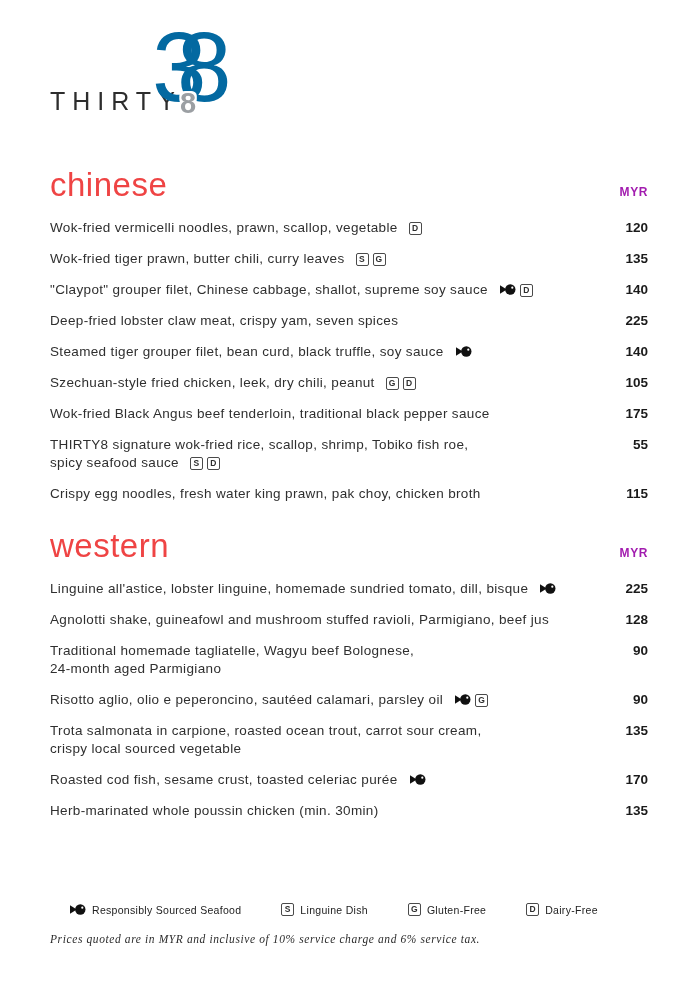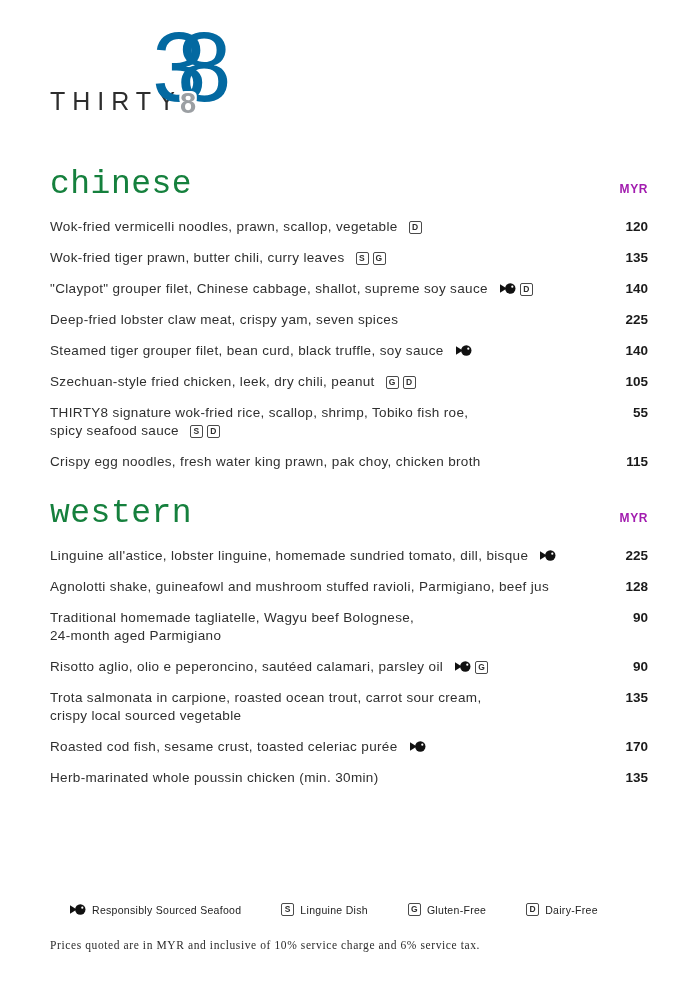--- a/index.html
+++ b/index.html
@@ -8,41 +8,41 @@
 
   
   .logo{position:relative;height:88px;width:260px;margin-bottom:40px;}
   .logo-word{position:absolute;left:0;bottom:10px;font-size:25px;font-weight:500;letter-spacing:7px;color:#2d2d2d;}
   .logo-digits{position:absolute;left:102px;top:-20px;font-size:98px;line-height:1;font-weight:400;letter-spacing:-0.30em;z-index:1;}
   .logo-small-digit{position:absolute;left:130px;bottom:6px;font-size:29px;font-weight:700;z-index:2;
     text-shadow:-2px 0 0 #fff,2px 0 0 #fff,0 -2px 0 #fff,0 2px 0 #fff,-2px -2px 0 #fff,2px 2px 0 #fff,-2px 2px 0 #fff,2px -2px 0 #fff;}
 
   
   .sec-head{display:flex;justify-content:space-between;align-items:baseline;margin-bottom:15px;}
-  .sec-title{font-size:33px;font-weight:400;letter-spacing:0.5px;color:#15803d;font-family:Liberation Mono, monospace;}
+  .sec-title{font-size:33px;font-weight:400;letter-spacing:0.5px;color:#ef4444;}
   .sec-cur{font-size:12px;font-weight:700;letter-spacing:0.6px;color:#a21caf;}
   .section + .section{margin-top:24px;}
 
   .item{display:flex;justify-content:space-between;align-items:flex-start;margin-bottom:13px;}
   .item-text{flex:1;padding-right:14px;font-size:13.5px;line-height:18px;letter-spacing:0.35px;color:#2f2f2f;}
   .item-price{font-size:13.5px;font-weight:700;line-height:18px;min-width:36px;text-align:right;color:#1a1a1a;}
 
   .icons{white-space:nowrap;margin-left:7px;}
   .tag{display:inline-block;width:11px;height:11px;border:1px solid #4a4a4a;border-radius:2px;
        font-size:8.5px;line-height:11px;text-align:center;font-weight:600;color:#2e2e2e;
        margin-left:4px;vertical-align:1px;background:#fff;}
   .fish{display:inline-block;margin-left:5px;vertical-align:-1px;}
 
   
   .footer{position:absolute;left:50px;right:52px;top:903px;}
   .legend{display:flex;align-items:center;gap:20px;font-size:10.5px;letter-spacing:0.3px;color:#222;}
   .legend-item{display:flex;align-items:center;gap:6px;white-space:nowrap;padding-left:20px;}
   .legend-item .tag{margin-left:0;}
   .legend-item .fish{margin-left:0;}
-  .note{margin-top:23px;font-family:"Liberation Serif",serif;font-size:11.5px;letter-spacing:0.6px;color:#2b2b2b;}
+  .note{margin-top:17px;font-family:"Liberation Serif",serif;font-style:italic;font-size:11.5px;letter-spacing:0.6px;color:#2b2b2b;}
 </style>
 </head>
 <body>
 
 <div class="page">
 
   <div class="logo">
     <span class="logo-word">THIRTY</span>
     <span class="logo-digits" id="logo-digits" style="color: #0369a1;">38</span>
     <span class="logo-small-digit" id="logo-small" style="color: rgb(155, 159, 163);">8</span>
@@ -78,20 +78,24 @@
           <div class="item-text"><span>Steamed tiger grouper filet, bean curd, black truffle, soy sauce</span><span class="icons"><svg width="16" height="11" viewBox="0 0 16 11" class="fish">
                 <polygon points="0,1.2 6.8,5.5 0,9.8" fill="#111"></polygon>
                 <circle cx="10.3" cy="5.5" r="5.2" fill="#111"></circle>
                 <circle cx="12.3" cy="3.7" r="1.1" fill="#fff"></circle>
               </svg></span></div>
           <div class="item-price">140</div>
         </div>
         <div class="item">
           <div class="item-text"><span>Szechuan-style fried chicken, leek, dry chili, peanut</span><span class="icons"><span class="tag">G</span><span class="tag">D</span></span></div>
           <div class="item-price">105</div>
+        </div>
+        <div class="item">
+          <div class="item-text"><span>Wok-fried Black Angus beef tenderloin, traditional black pepper sauce</span></div>
+          <div class="item-price">175</div>
         </div>
         <div class="item">
           <div class="item-text"><span>THIRTY8 signature wok-fried rice, scallop, shrimp, Tobiko fish roe,</span><br><span>spicy seafood sauce</span><span class="icons"><span class="tag">S</span><span class="tag">D</span></span></div>
           <div class="item-price">55</div>
         </div>
         <div class="item">
           <div class="item-text"><span>Crispy egg noodles, fresh water king prawn, pak choy, chicken broth</span></div>
           <div class="item-price">115</div>
         </div>
       </div>

